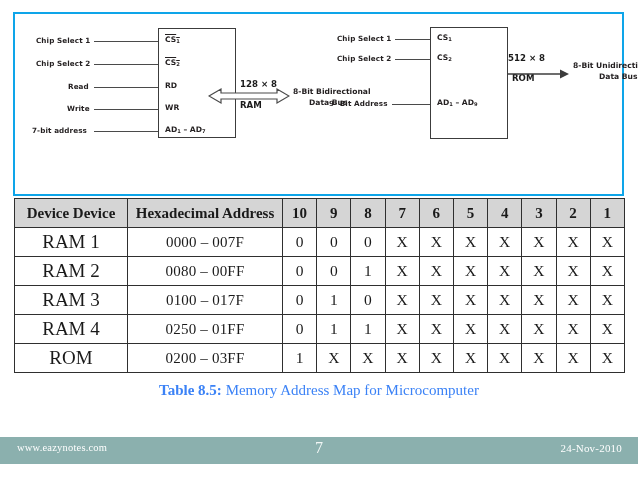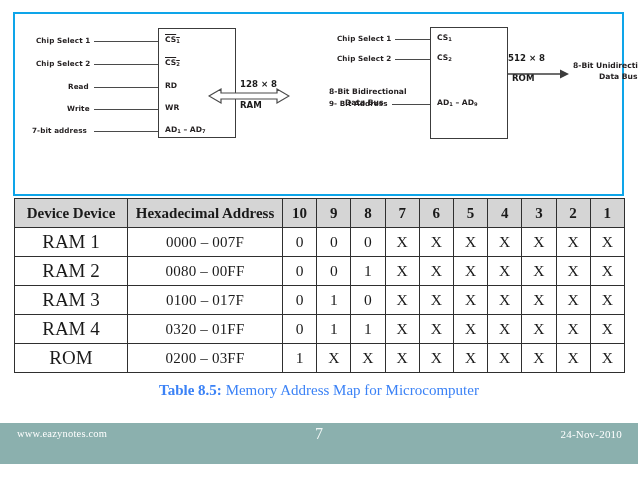--- a/index.html
+++ b/index.html
@@ -112,21 +112,21 @@
     text-align:center;
     font-family:"Liberation Serif", serif;
     font-size:15px;
     color:#3b82f6;
   }
   .caption b{font-weight:bold;}
 
   
   .footer{
     position:absolute;left:0;bottom:15px;
-    width:638px;height:41px;
+    width:638px;height:27px;
     background:#8bb0ae;
     color:#ffffff;
   }
   .footer .f-left{
     position:absolute;left:17px;top:5px;
     font-family:"Liberation Serif", serif;
     font-size:10.5px;letter-spacing:.2px;
   }
   .footer .f-mid{
     position:absolute;left:0;top:2px;width:638px;
@@ -175,21 +175,21 @@
 
       <div class="bigtext" style="left:181px;top:65px;">128 × 8</div>
       <div class="bigtext" style="left:181px;top:86px;">RAM</div>
 
       <div class="biarrow" style="left:193px;top:72px;">
         <svg width="82" height="20" viewBox="0 0 82 20" xmlns="http://www.w3.org/2000/svg">
           <polygon points="1,10 13,3 13,7 69,7 69,3 81,10 69,17 69,13 13,13 13,17" fill="#ffffff" stroke="#4a4a4a" stroke-width="1.2" stroke-linejoin="miter"></polygon>
         </svg>
       </div>
 
-      <div class="bustext" style="left:278px;top:72px;width:120px;text-align:left;margin-left:36px;">
+      <div class="bustext" style="left:278px;top:72px;width:120px;text-align:left;">
         <span>8-Bit Bidirectional</span><br>
         <span style="display:inline-block;padding-left:16px;">Data Bus</span>
       </div>
     </div>
 
     <div class="dgm" style="position:absolute;left:305px;top:0;width:305px;height:182px;">
 
       <div class="pinlabel" style="left:17px;top:20px;">Chip Select 1</div>
       <div class="lead" style="left:75px;top:25px;width:35px;"></div>
 
@@ -293,21 +293,21 @@
           <td>X</td>
           <td>X</td>
           <td>X</td>
           <td>X</td>
           <td>X</td>
           <td>X</td>
           <td>X</td>
         </tr>
         <tr>
           <td class="dev">RAM 4</td>
-          <td class="hex">0320 – 01FF</td>
+          <td class="hex">0250 – 01FF</td>
           <td>0</td>
           <td>1</td>
           <td>1</td>
           <td>X</td>
           <td>X</td>
           <td>X</td>
           <td>X</td>
           <td>X</td>
           <td>X</td>
           <td>X</td>

